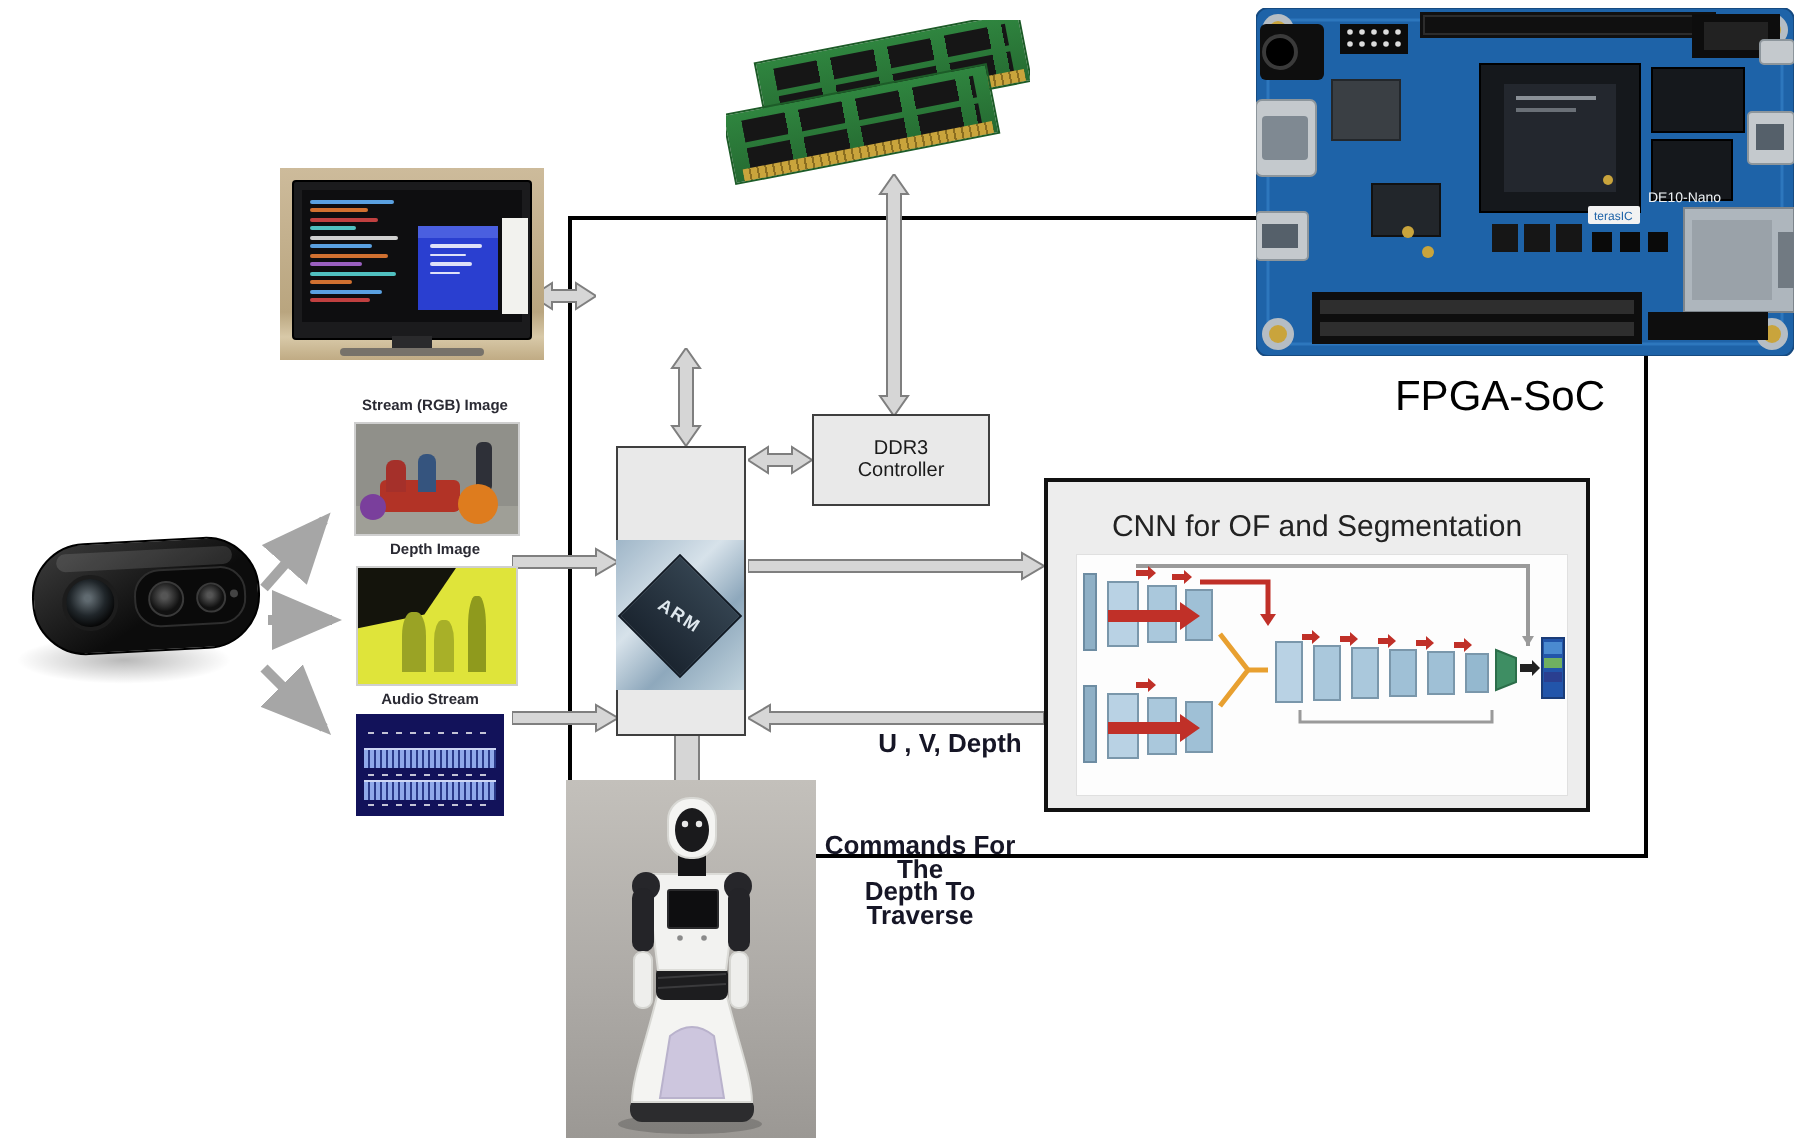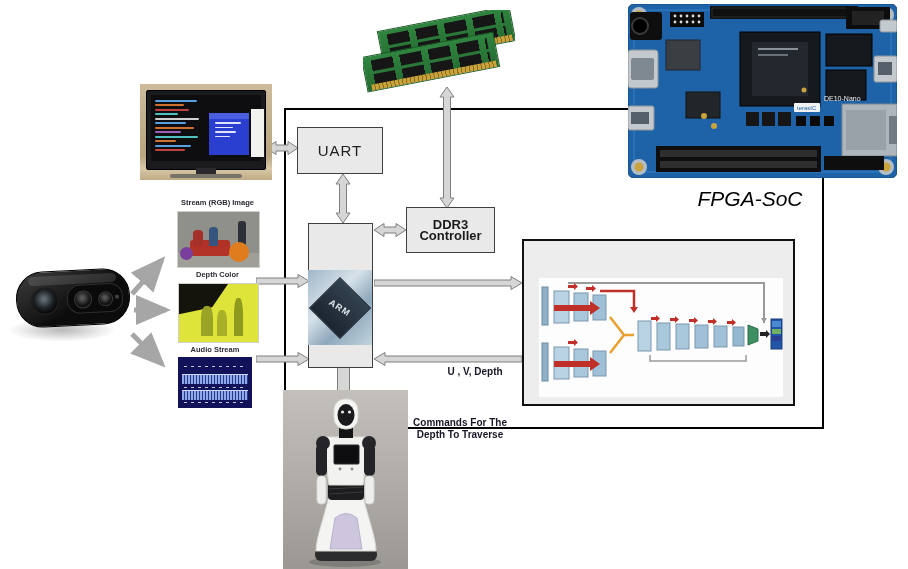--- a/index.html
+++ b/index.html
@@ -8,26 +8,26 @@
   .abs{position:absolute;}
   
   .loop{border:2px solid #000;box-sizing:border-box;background:transparent;}
   
   .barrow polygon{fill:#d6d6d6;stroke:#7f7f7f;stroke-width:1;}
   .shaft{background:#d6d6d6;border-left:1px solid #7f7f7f;border-right:1px solid #7f7f7f;box-sizing:border-box;}
   
   .node{background:#e9e9e9;border:1.5px solid #3f3f3f;box-sizing:border-box;
         display:flex;align-items:center;justify-content:center;text-align:center;}
   .uart-t{font-size:15px;letter-spacing:1px;color:#202020;}
-  .ddr3-t{font-size:13px;font-weight:bold;line-height:11px;color:#1a1a1a;}
+  .ddr3-t{font-size:10px;font-weight:normal;line-height:11px;color:#1a1a1a;}
   .cnn-box{background:#ededed;border:2px solid #111;box-sizing:border-box;}
   .cnn-title{font-size:15px;color:#222;text-align:center;width:100%;}
   
   .cap{font-size:7.5px;font-weight:bold;color:#2a2a33;text-align:center;}
-  .edge-label{font-size:10px;font-weight:bold;color:#161626;text-align:center;line-height:11.5px;}
+  .edge-label{font-size:13px;font-weight:bold;color:#161626;text-align:center;line-height:11.5px;}
   .fpga-cap{font-size:21px;color:#000;text-align:center;}
   
   .photo{overflow:hidden;}
   
   .mon-bg{background:linear-gradient(#cdbb9b,#b9a57f 75%,#d8c9a8 88%,#c0ab84);}
   .mon-body{background:#1b1b1d;border:1px solid #000;border-radius:2px;}
   .mon-screen{background:#0e0e10;}
   .cl{height:2px;margin:2.5px 0 0 2px;border-radius:1px;}
   .cl:nth-of-type(1){width:80%;background:#5aa0e0;} .cl:nth-of-type(2){width:55%;background:#d07030;}
   .cl:nth-of-type(3){width:65%;background:#c04040;} .cl:nth-of-type(4){width:45%;background:#50c0c0;}
@@ -109,40 +109,38 @@
     <defs>
       <marker id="ah" markerWidth="8" markerHeight="8" refX="6" refY="3" orient="auto">
         <path d="M0,0 L7,3 L0,6 Z" fill="#a6a6a6"></path>
       </marker>
     </defs>
     <line x1="6" y1="48" x2="36" y2="14" stroke="#a6a6a6" stroke-width="5" marker-end="url(#ah)"></line>
     <line x1="8" y1="64" x2="40" y2="64" stroke="#a6a6a6" stroke-width="5" marker-end="url(#ah)"></line>
     <line x1="6" y1="88" x2="36" y2="118" stroke="#a6a6a6" stroke-width="5" marker-end="url(#ah)"></line>
   </svg>
 
-  <div class="abs node" style="left:297px;top:127px;width:86px;height:47px;">
-    <span class="uart-t">UART</span>
-  </div>
 
   <div class="abs node" style="left:406px;top:207px;width:89px;height:46px;">
     <div class="ddr3-t">
       <div>DDR3</div>
       <div>Controller</div>
     </div>
   </div>
 
   <div class="abs node" style="left:308px;top:223px;width:65px;height:145px;padding:0;">
     <div class="abs arm-img photo" style="left:-1px;top:46px;width:64px;height:75px;display:flex;align-items:center;justify-content:center;">
       <div class="arm-chip">
         <span>ARM</span>
       </div>
     </div>
   </div>
 
   <div class="abs cnn-box" style="left:522px;top:239px;width:273px;height:167px;">
+    <div class="cnn-title abs" style="left:0;top:14px;">CNN for OF and Segmentation</div>
 
     <svg class="abs" style="left:14px;top:36px" width="246" height="121" viewBox="0 0 246 121">
       <rect x="0" y="0" width="246" height="121" fill="#fdfdfd" stroke="#e0e0e0"></rect>
 
       <polyline points="30,6 226,6 226,46" fill="none" stroke="#9a9a9a" stroke-width="2"></polyline>
       <path d="M226,46 l-3,-5 h6 z" fill="#9a9a9a"></path>
       <path d="M112,78 v6 h96 v-6" fill="none" stroke="#9a9a9a" stroke-width="1.5"></path>
 
       <polyline points="62,14 96,14 96,32" fill="none" stroke="#c03028" stroke-width="2.5"></polyline>
       <path d="M96,36 l-4,-6 h8 z" fill="#c03028"></path>
@@ -270,21 +268,21 @@
     <g fill="#2e2e2e">
         <rect x="32" y="146" width="157" height="7"></rect>
         <rect x="32" y="157" width="157" height="7"></rect>
       </g>
     <rect x="196" y="152" width="60" height="14" fill="#0e0e0e"></rect>
 
     <rect x="166" y="99" width="26" height="9" rx="1" fill="#f2f2f2"></rect>
     <text x="169" y="106" font-size="6" fill="#1e63a8" font-family="Liberation Sans,sans-serif">terasIC</text>
     <text x="196" y="97" font-size="7" fill="#eef2f5" font-family="Liberation Sans,sans-serif">DE10-Nano</text>
   </svg>
-  <div class="abs fpga-cap" style="left:660px;top:187px;width:180px;font-style:italic;">FPGA-SoC</div>
+  <div class="abs fpga-cap" style="left:660px;top:187px;width:180px;">FPGA-SoC</div>
 
   <div class="abs photo" style="left:363px;top:10px;width:152px;height:98px;">
     <div class="abs ram-board" style="left:16px;top:8px;">
       <div class="ram-chips" style="top:4px;"></div>
       <div class="ram-chips" style="top:18px;"></div>
       <div class="ram-gold"></div>
     </div>
     <div class="abs ram-board" style="left:0px;top:34px;">
       <div class="ram-chips" style="top:4px;"></div>
       <div class="ram-chips" style="top:18px;"></div>
@@ -340,21 +338,21 @@
   <div class="abs photo img-color" style="left:177px;top:211px;width:81px;height:55px;">
     <div class="abs" style="left:0;bottom:0;width:100%;height:26%;background:#9f9f97;"></div>
     <div class="abs" style="left:12px;top:28px;width:40px;height:16px;background:#b23326;border-radius:3px;"></div>
     <div class="abs" style="left:15px;top:18px;width:10px;height:16px;background:#a5302a;border-radius:4px 4px 0 0;"></div>
     <div class="abs" style="left:31px;top:15px;width:9px;height:19px;background:#35547e;border-radius:4px 4px 0 0;"></div>
     <div class="abs" style="left:60px;top:9px;width:8px;height:25px;background:#2e3038;border-radius:3px;"></div>
     <div class="abs" style="left:51px;top:30px;width:20px;height:20px;background:#de7c1e;border-radius:50%;"></div>
     <div class="abs" style="left:2px;top:35px;width:13px;height:13px;background:#7a3f9c;border-radius:50%;"></div>
   </div>
 
-  <div class="abs cap" style="left:178px;top:270px;width:79px;">Depth Color</div>
+  <div class="abs cap" style="left:178px;top:270px;width:79px;">Depth Image</div>
   <div class="abs photo img-depth" style="left:178px;top:283px;width:79px;height:58px;">
     <div class="abs" style="left:0;top:0;width:100%;height:100%;background:#14140c;
          clip-path:polygon(0 0,62% 0,42% 40%,0 52%);"></div>
     <div class="abs" style="left:22px;top:22px;width:12px;height:30px;background:#9aa325;border-radius:40% 40% 0 0;"></div>
     <div class="abs" style="left:38px;top:26px;width:10px;height:26px;background:#a8b028;border-radius:40% 40% 0 0;"></div>
     <div class="abs" style="left:55px;top:14px;width:9px;height:38px;background:#8f9a1d;border-radius:40% 40% 0 0;"></div>
   </div>
 
   <div class="abs cap" style="left:178px;top:345px;width:74px;">Audio Stream</div>
   <div class="abs photo img-audio" style="left:178px;top:357px;width:74px;height:51px;">

